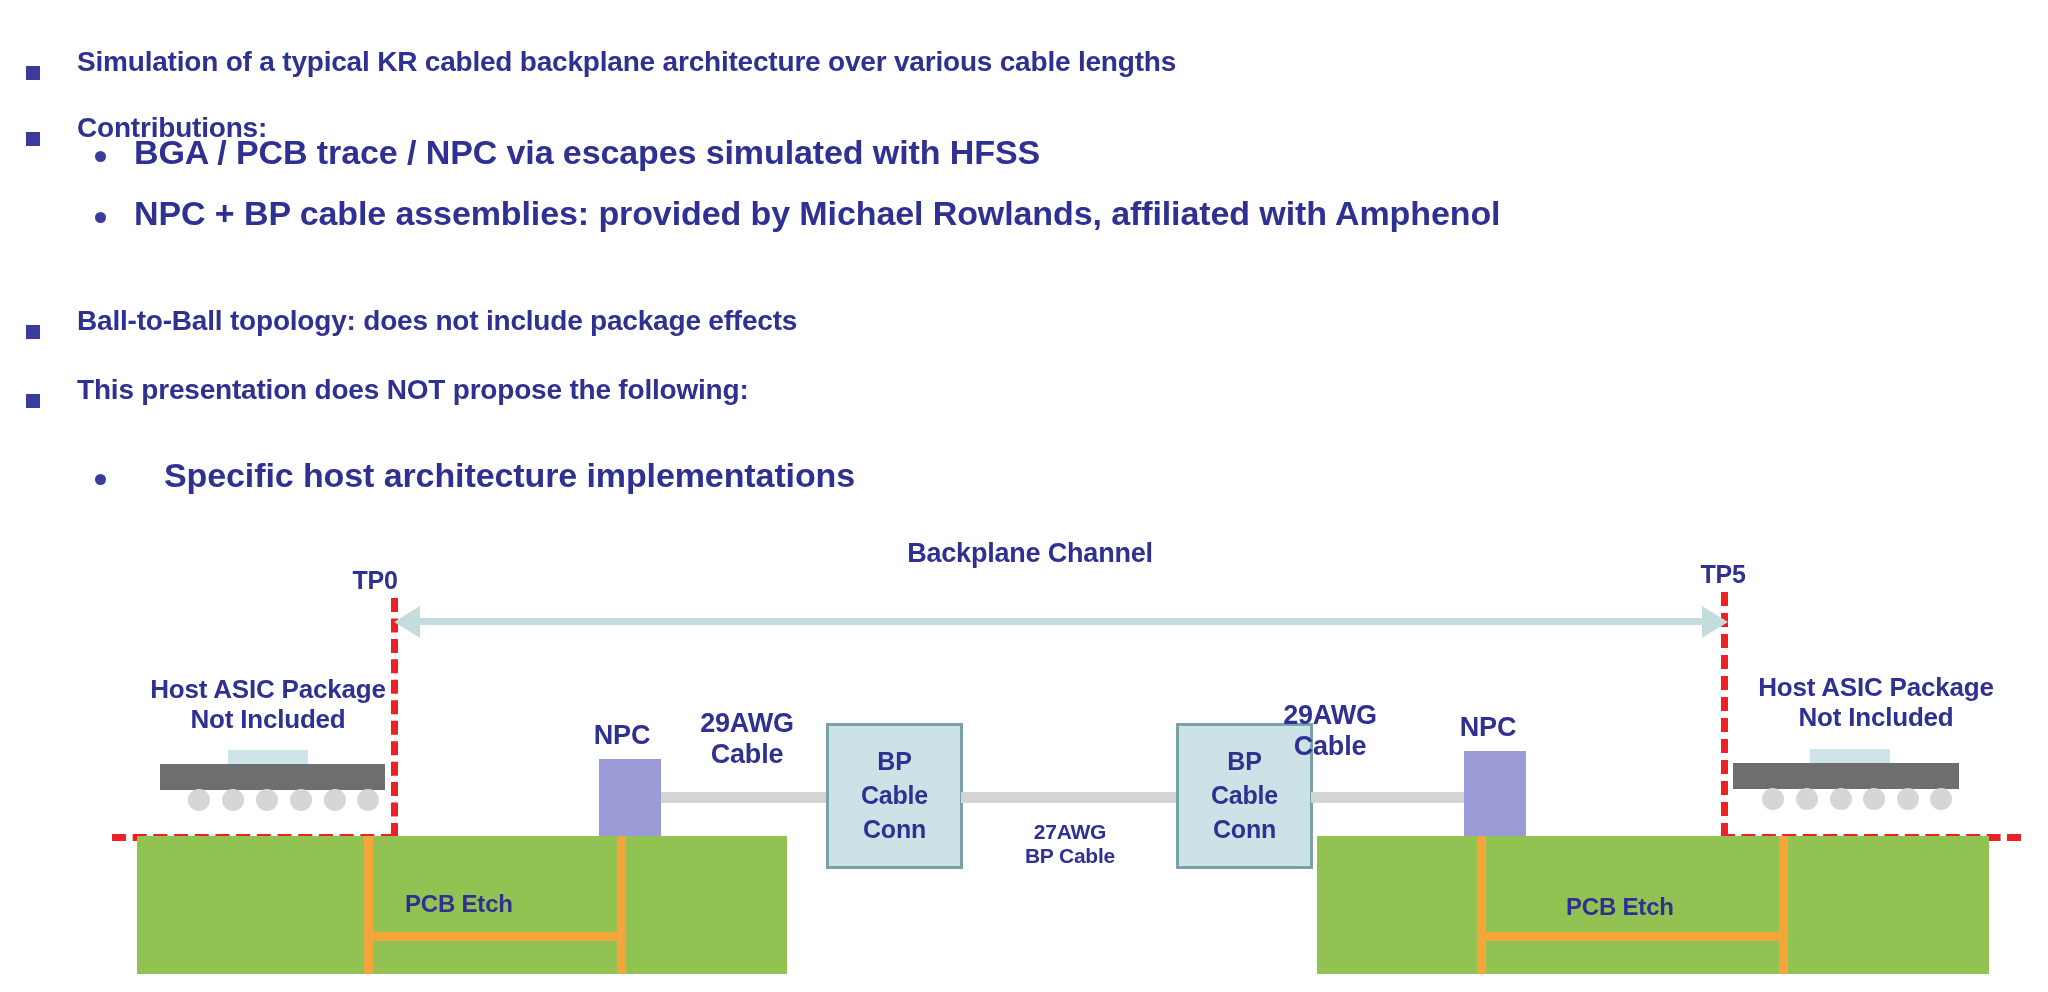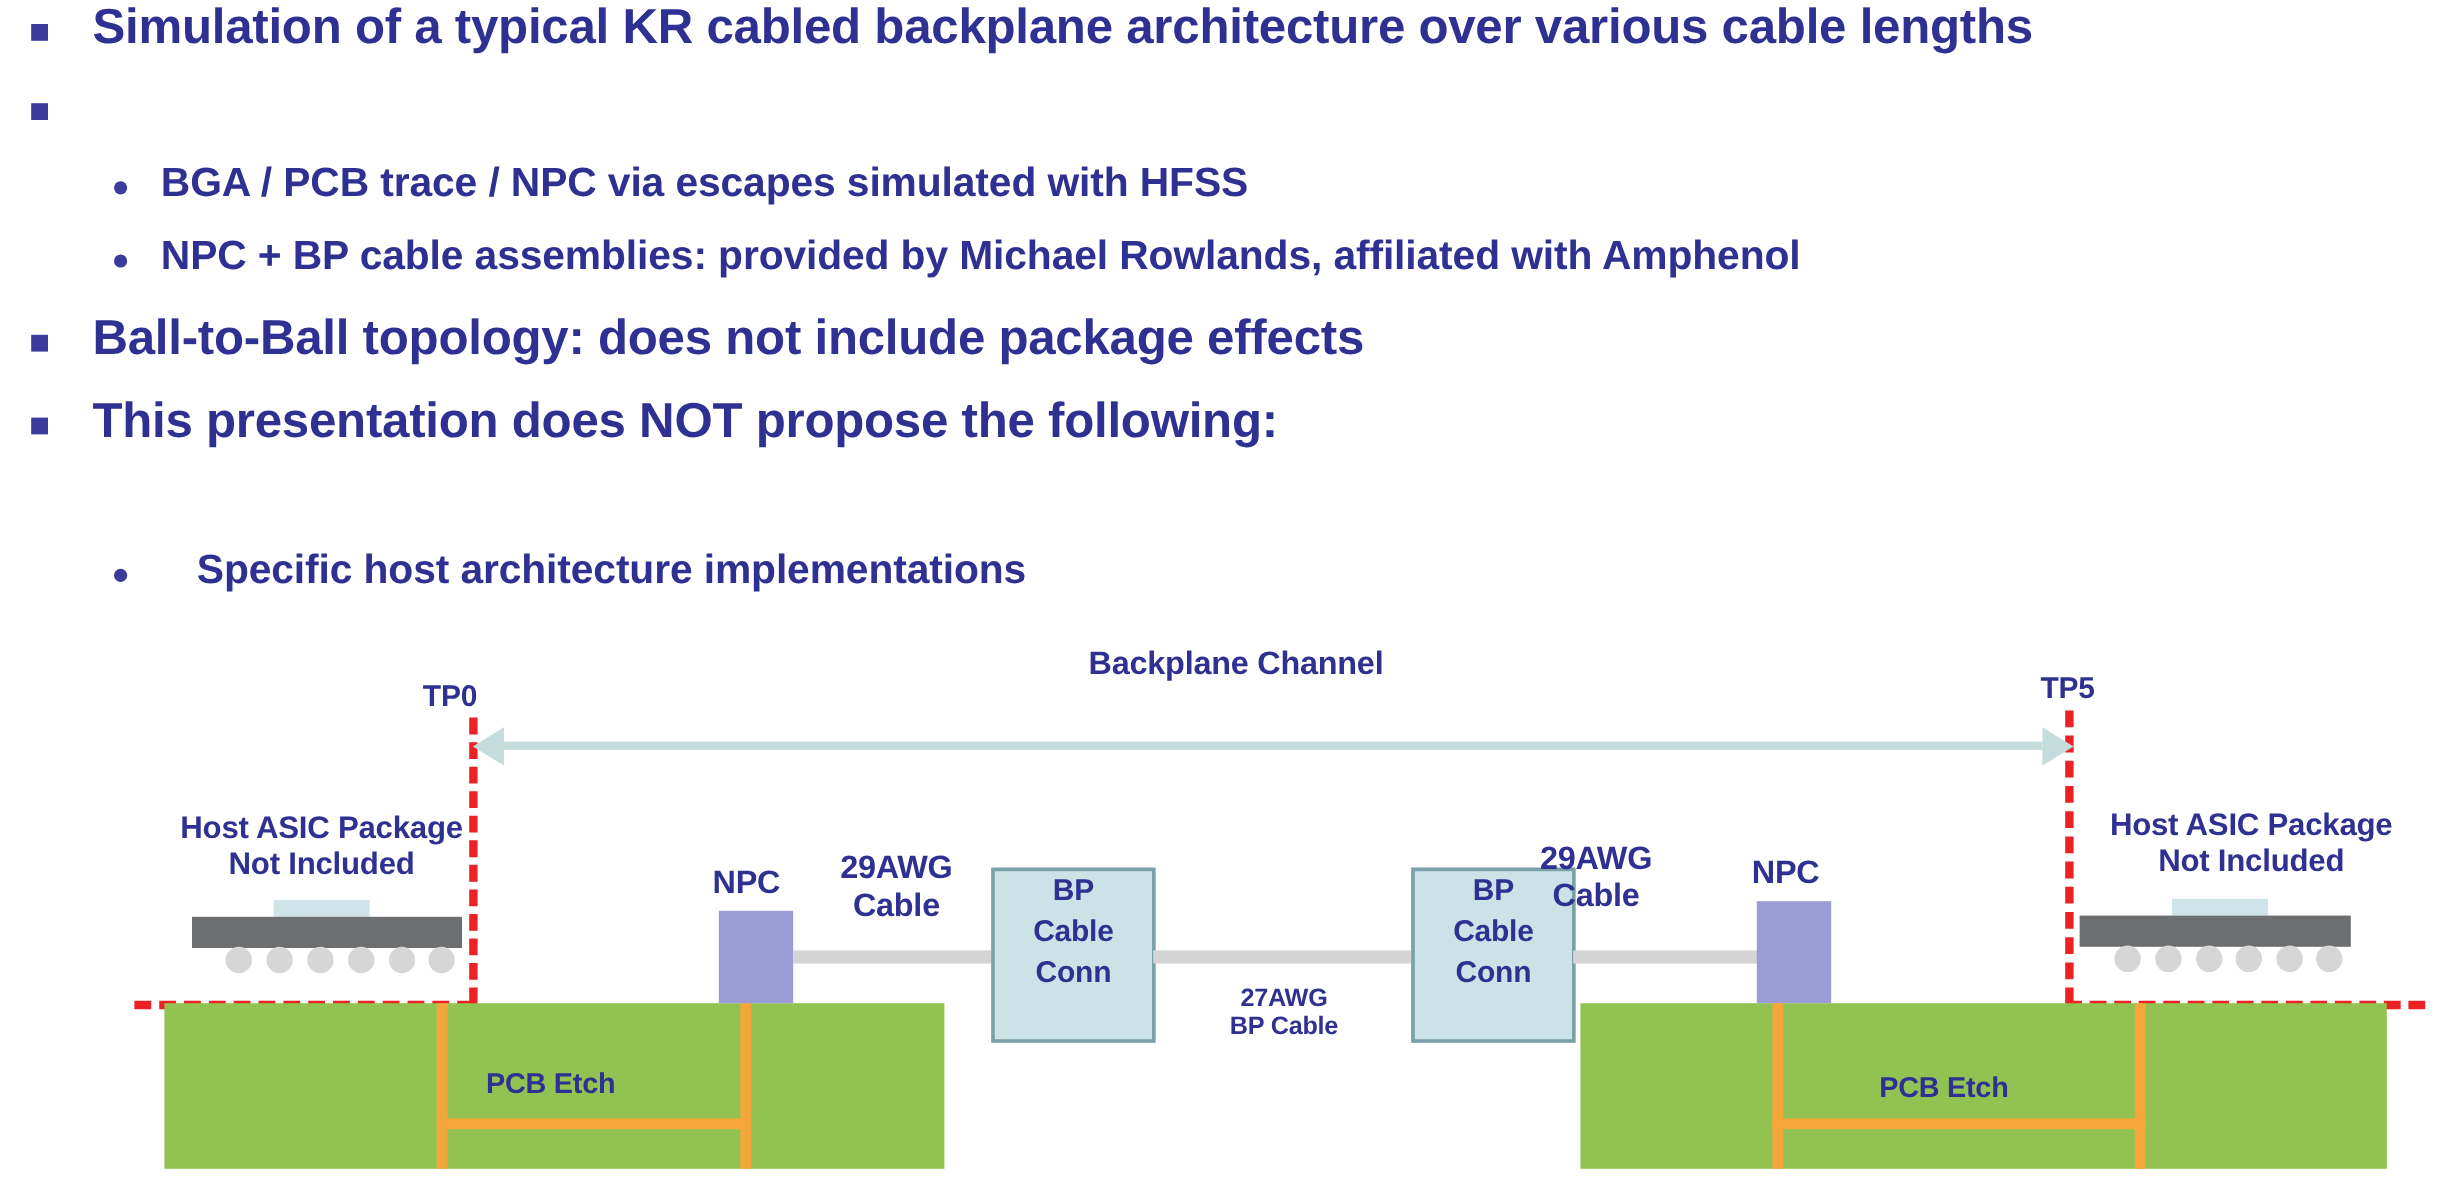--- a/index.html
+++ b/index.html
@@ -27,23 +27,24 @@
     position: absolute;
     display: flex;
     align-items: flex-start;
     color: #2e3192;
     white-space: nowrap;
   }
 
   
   .lvl1 {
     left: 26px;
-    font-size: 41px;
+    font-size: 28px;
     font-weight: bold;
     letter-spacing: -0.2px;
+    margin-top: 46px;
   }
   .lvl1 .marker {
     width: 14px;
     height: 14px;
     background: #3b3b9e;
     margin-top: 18px;
     margin-right: 37px;
     flex: 0 0 auto;
   }
 
@@ -166,20 +167,21 @@
     position: absolute;
     background: #cbe2e6;
     border: 3px solid #7ba1a8;
     box-sizing: border-box;
     color: #2e3192;
     font-weight: bold;
     font-size: 25px;
     display: flex;
     flex-direction: column;
     align-items: center;
+    justify-content: center;
     line-height: 1.35;
     letter-spacing: -0.2px;
   }
 
   
   .cable {
     position: absolute;
     height: 11px;
     background: #d4d4d4;
   }
@@ -189,20 +191,21 @@
 
 <div class="slide-body">
 
   <div class="bullet-row lvl1" style="top:2px;">
     <span class="marker"></span>
     <span class="bullet-text">Simulation of a typical KR cabled backplane architecture over various cable lengths</span>
   </div>
 
   <div class="bullet-row lvl1" style="top:68px;">
     <span class="marker"></span>
+    <span class="bullet-text">Contributions:</span>
   </div>
 
   <div class="bullet-row lvl2" style="top:135px;">
     <span class="marker"></span>
     <span class="bullet-text">BGA / PCB trace / NPC via escapes simulated with HFSS</span>
   </div>
 
   <div class="bullet-row lvl2" style="top:196px;">
     <span class="marker"></span>
     <span class="bullet-text">NPC + BP cable assemblies:  provided by Michael Rowlands, affiliated with Amphenol</span>

